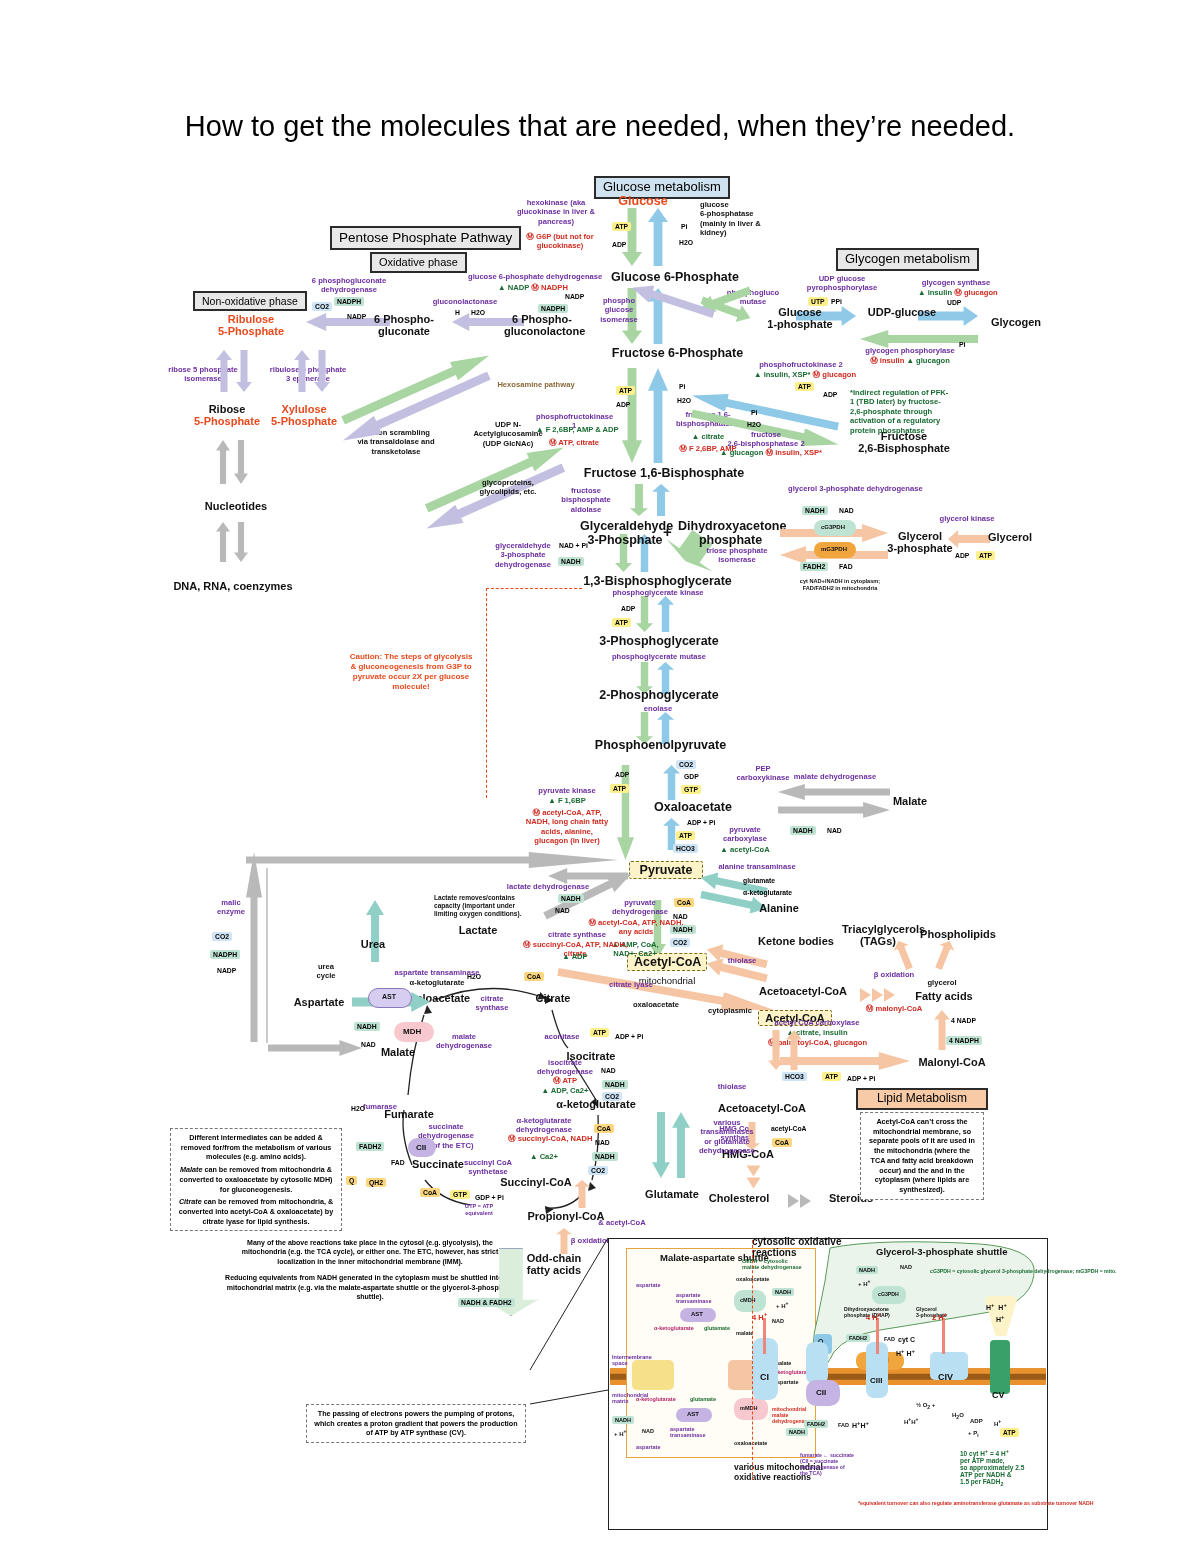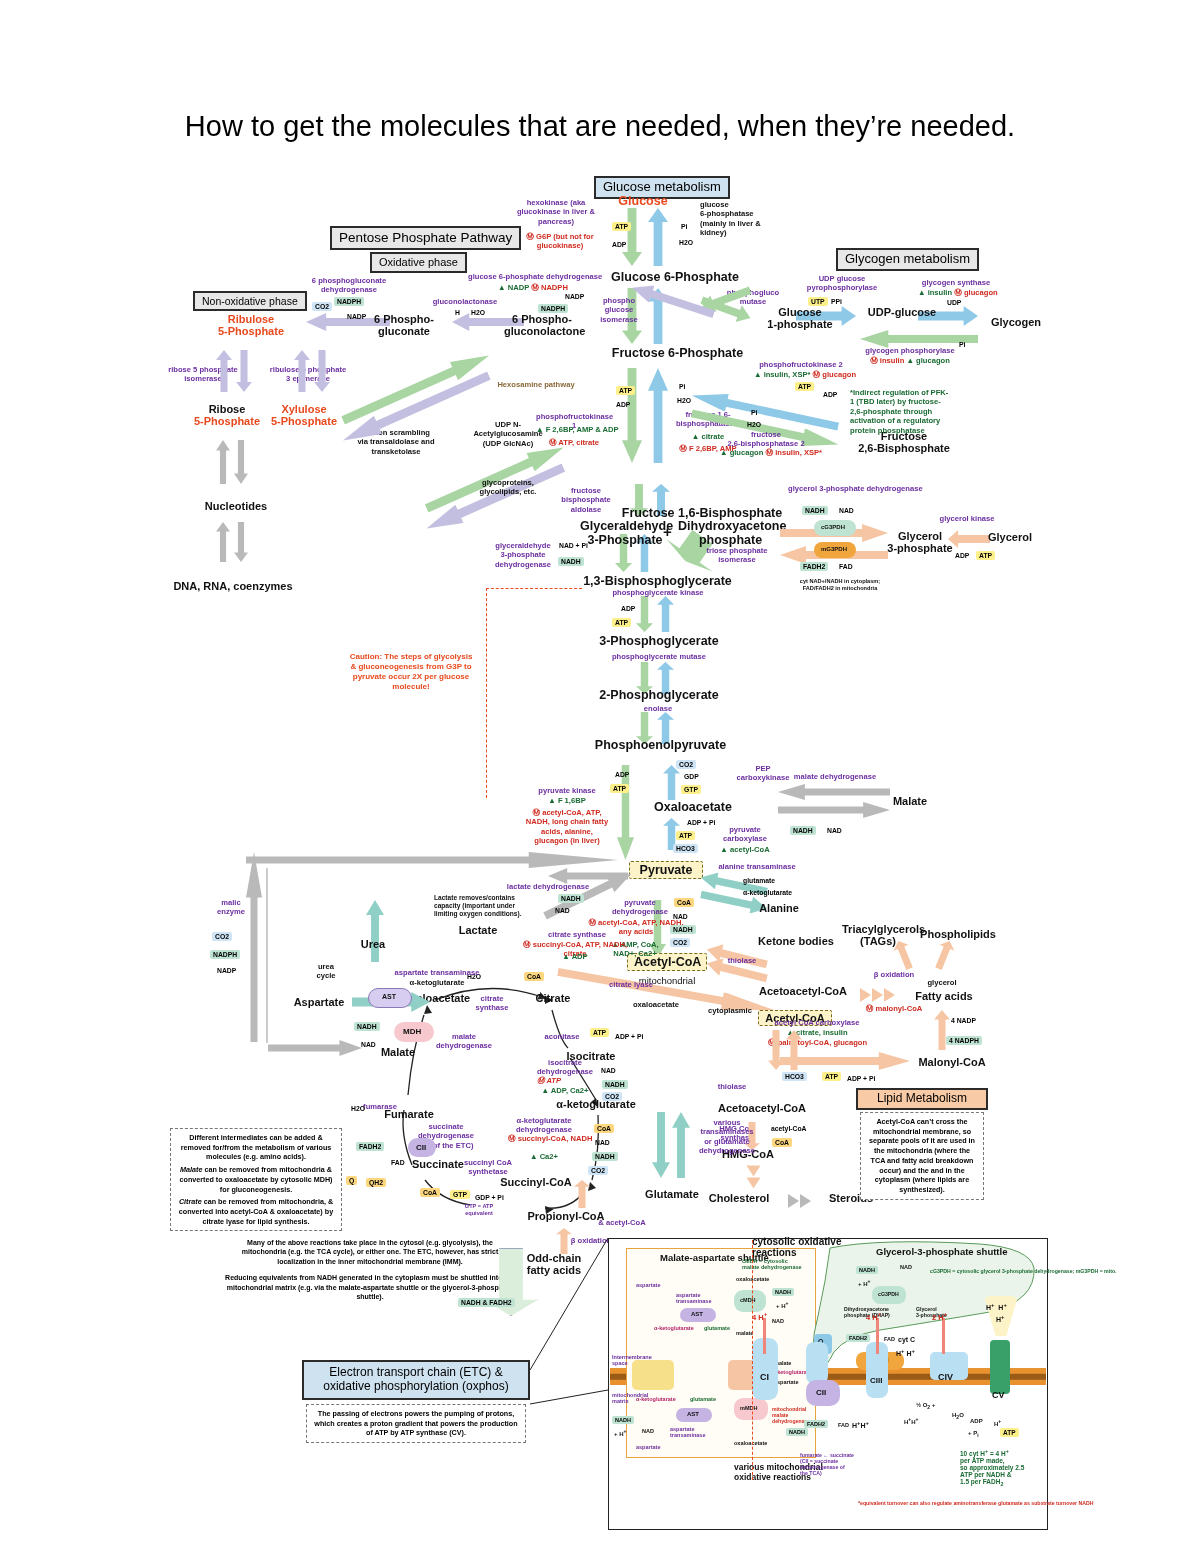--- a/index.html
+++ b/index.html
@@ -185,21 +185,21 @@
 
   <div class="ba up g-blue" style="left:663px;top:765px;width:17px;height:35px;"></div>
 
   <div class="ba up g-blue" style="left:663px;top:818px;width:17px;height:32px;"></div>
 
   <div class="ba down g-green" style="left:649px;top:900px;width:17px;height:58px;"></div>
 
   <div class="met" style="left:608px;top:194px;width:70px;"><span class="r">Glucose</span></div>
   <div class="met" style="left:600px;top:270px;width:150px;"><span>Glucose 6-Phosphate</span></div>
   <div class="met" style="left:600px;top:346px;width:155px;"><span>Fructose 6-Phosphate</span></div>
-  <div class="met" style="left:612px;top:466px;width:180px;margin-top:40px;"><span>Fructose 1,6-Bisphosphate</span></div>
+  <div class="met" style="left:574px;top:466px;width:180px;"><span>Fructose 1,6-Bisphosphate</span></div>
   <div class="met" style="left:580px;top:519px;width:90px;">Glyceraldehyde<br>3-Phosphate</div>
   <div class="met" style="left:663px;top:524px;font-size:15px;">+</div>
   <div class="met" style="left:678px;top:519px;width:105px;">Dihydroxyacetone<br>phosphate</div>
   <div class="met" style="left:580px;top:574px;width:155px;"><span>1,3-Bisphosphoglycerate</span></div>
   <div class="met" style="left:594px;top:634px;width:130px;"><span>3-Phosphoglycerate</span></div>
   <div class="met" style="left:594px;top:688px;width:130px;"><span>2-Phosphoglycerate</span></div>
   <div class="met" style="left:588px;top:738px;width:145px;"><span>Phosphoenolpyruvate</span></div>
   <div class="met" style="left:643px;top:800px;width:100px;"><span>Oxaloacetate</span></div>
   <div class="met boxy" style="left:629px;top:861px;width:74px;"><span>Pyruvate</span></div>
   <div class="met boxy" style="left:627px;top:953px;width:80px;"><span>Acetyl-CoA</span></div>
@@ -413,21 +413,21 @@
   <div class="met sm" style="left:558px;top:1050px;width:66px;">Isocitrate</div>
   <div class="met sm" style="left:548px;top:1098px;width:96px;">α-ketoglutarate</div>
   <div class="met sm" style="left:494px;top:1176px;width:84px;">Succinyl-CoA</div>
   <div class="met sm" style="left:404px;top:1158px;width:68px;">Succinate</div>
   <div class="met sm" style="left:376px;top:1108px;width:66px;">Fumarate</div>
   <div class="met sm" style="left:370px;top:1046px;width:56px;">Malate</div>
 
   <div class="enz" style="left:466px;top:994px;width:52px;">citrate<br>synthase</div>
   <div class="enz" style="left:538px;top:1032px;width:48px;">aconitase</div>
   <div class="enz" style="left:532px;top:1058px;width:66px;">isocitrate<br>dehydrogenase</div>
-  <div class="enz inh" style="left:516px;top:1076px;width:66px;font-style:italic;">Ⓜ ATP</div>
+  <div class="enz inh" style="left:532px;top:1076px;width:66px;">Ⓜ ATP</div>
   <div class="enz act" style="left:532px;top:1086px;width:66px;">▲ ADP, Ca2+</div>
   <div class="enz" style="left:508px;top:1116px;width:72px;">α-ketoglutarate<br>dehydrogenase</div>
   <div class="enz inh" style="left:508px;top:1134px;width:72px;">Ⓜ succinyl-CoA, NADH</div>
   <div class="enz act" style="left:508px;top:1152px;width:72px;">▲ Ca2+</div>
   <div class="enz" style="left:452px;top:1158px;width:72px;">succinyl CoA<br>synthetase</div>
   <div class="enz" style="left:410px;top:1122px;width:72px;">succinate<br>dehydrogenase<br>(CII of the ETC)</div>
   <div class="enz" style="left:356px;top:1102px;width:48px;">fumarase</div>
   <div class="enz" style="left:430px;top:1032px;width:68px;">malate<br>dehydrogenase</div>
 
   <div class="pill p-coa" style="left:524px;top:972px;">CoA</div>
@@ -561,21 +561,20 @@
   <div class="ba up g-peach" style="left:574px;top:1180px;width:16px;height:28px;"></div>
   <div class="met sm" style="left:524px;top:1210px;width:84px;">Propionyl-CoA</div>
   <div class="enz" style="left:592px;top:1218px;width:60px;">&amp; acetyl-CoA</div>
   <div class="ba up g-peach" style="left:556px;top:1228px;width:16px;height:26px;"></div>
   <div class="enz" style="left:562px;top:1236px;width:58px;">β oxidation</div>
   <div class="met sm" style="left:512px;top:1252px;width:84px;">Odd-chain<br>fatty acids</div>
 
   <div class="secbox orange" style="left:856px;top:1088px;width:132px;font-size:12px;">Lipid Metabolism</div>
   <div class="notebox" style="left:860px;top:1112px;width:124px;">Acetyl-CoA can’t cross the mitochondrial membrane, so separate pools of it are used in the mitochondria (where the TCA and fatty acid breakdown occur) and the and in the cytoplasm (where lipids are synthesized).</div>
 
-  <div class="secbox blue" style="left:302px;top:1360px;width:228px;white-space:normal;font-size:12px;text-align:center;padding:4px 6px;">Electron transport chain (ETC) &amp; oxidative phosphorylation (oxphos)</div>
   <div class="notebox" style="left:306px;top:1404px;width:220px;">The passing of electrons powers the pumping of protons, which creates a proton gradient that powers the production of ATP by ATP synthase (CV).</div>
 
   <div class="panel" style="left:608px;top:1238px;width:440px;height:292px;"></div>
 
   <svg class="ov">
     <polyline points="530,1370 608,1238" fill="none" stroke="#222" stroke-width="1"></polyline>
     <polyline points="530,1404 608,1390" fill="none" stroke="#222" stroke-width="1"></polyline>
   </svg>
 
   <div class="memb" style="left:610px;top:1368px;width:436px;height:17px;">

